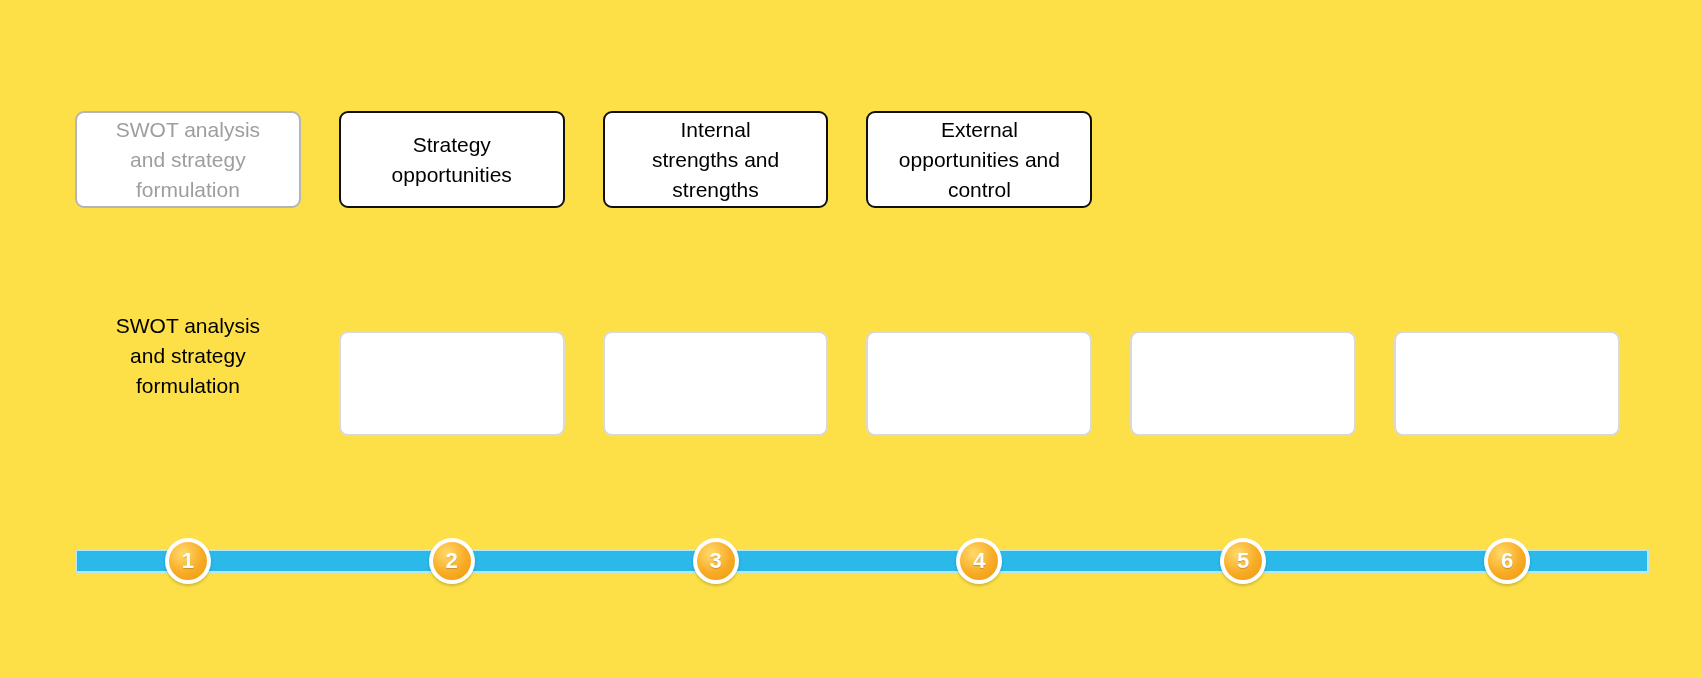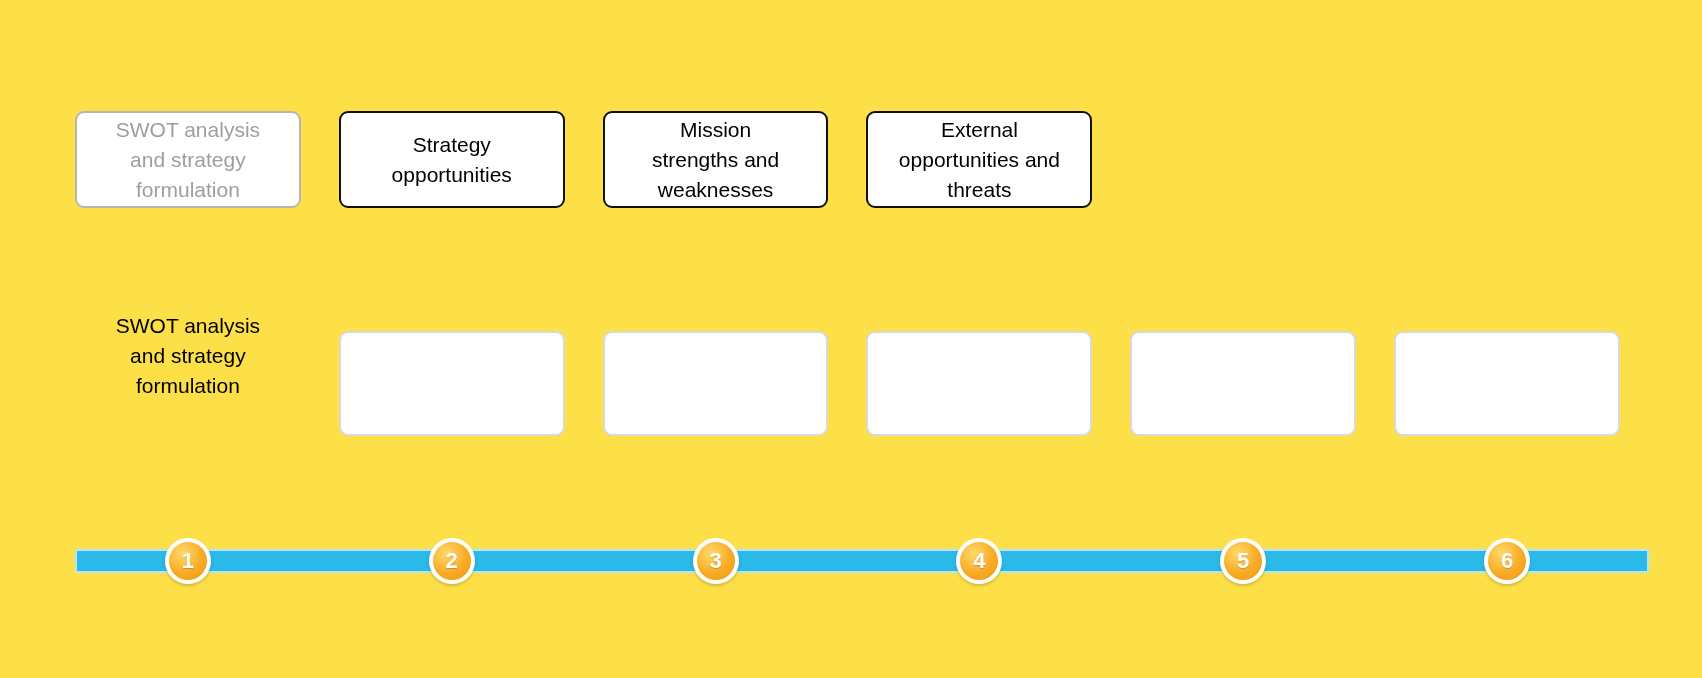--- a/index.html
+++ b/index.html
@@ -76,24 +76,24 @@
 <div class="canvas">
 
   <div class="cols row-bank">
     <div class="card used">
       <span class="txt">SWOT analysis and strategy formulation</span>
     </div>
     <div class="card available">
       <span class="txt">Strategy opportunities</span>
     </div>
     <div class="card available">
-      <span class="txt">Mission strengths and weaknesses</span>
+      <span class="txt">Internal strengths and strengths</span>
     </div>
     <div class="card available">
-      <span class="txt">External opportunities and threats</span>
+      <span class="txt">External opportunities and control</span>
     </div>
   </div>
 
   <div class="cols row-answer">
     <div class="placed-cell">
       <span class="txt">SWOT analysis and strategy formulation</span>
     </div>
     <div class="slot"></div>
     <div class="slot"></div>
     <div class="slot"></div>

